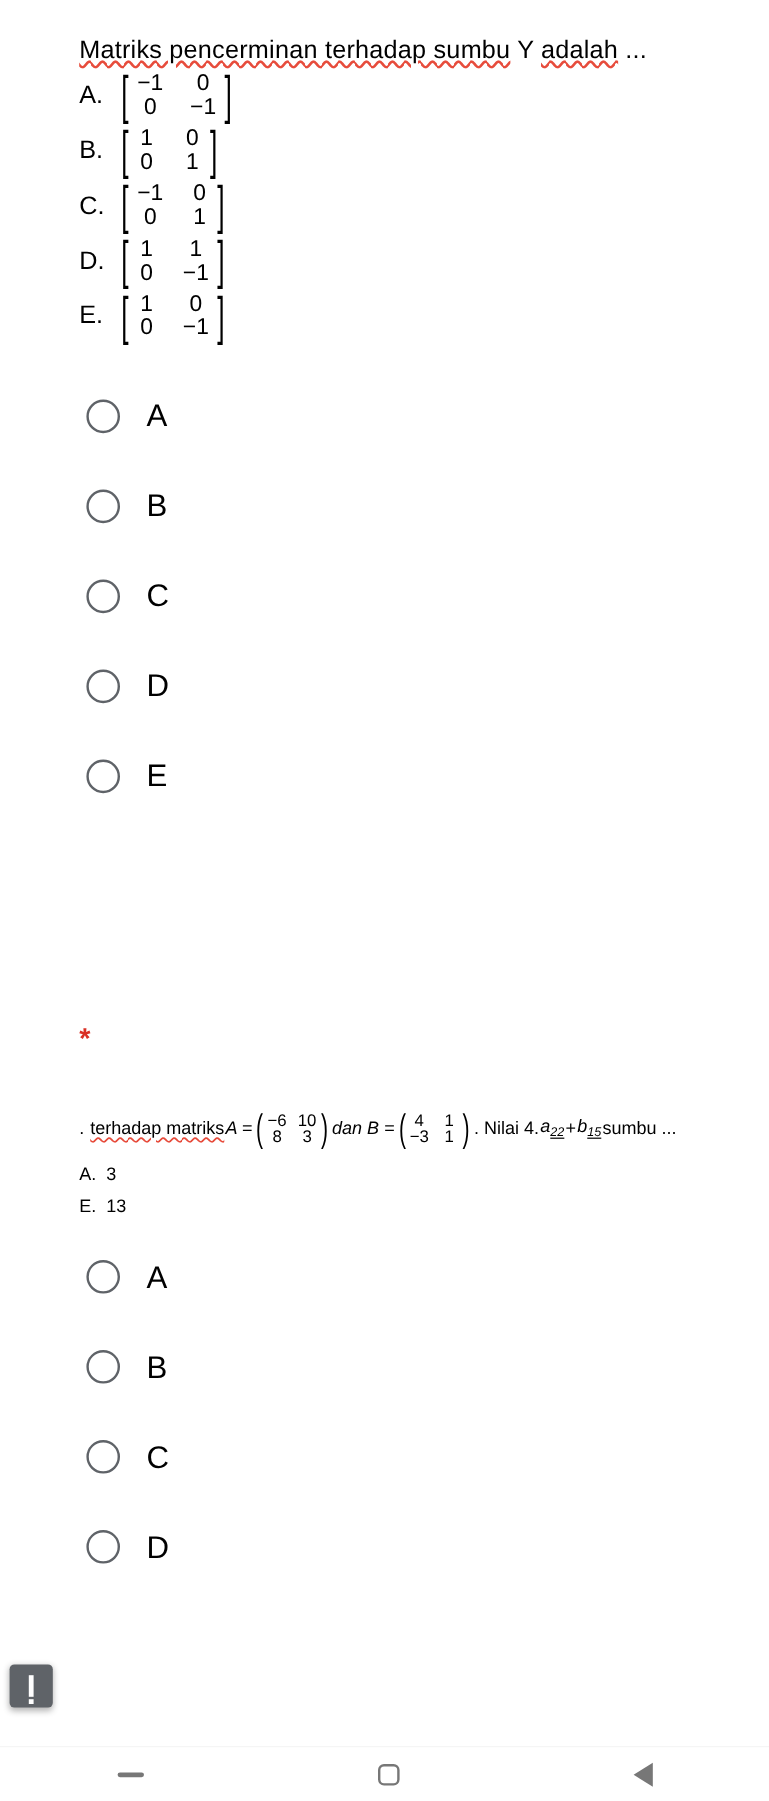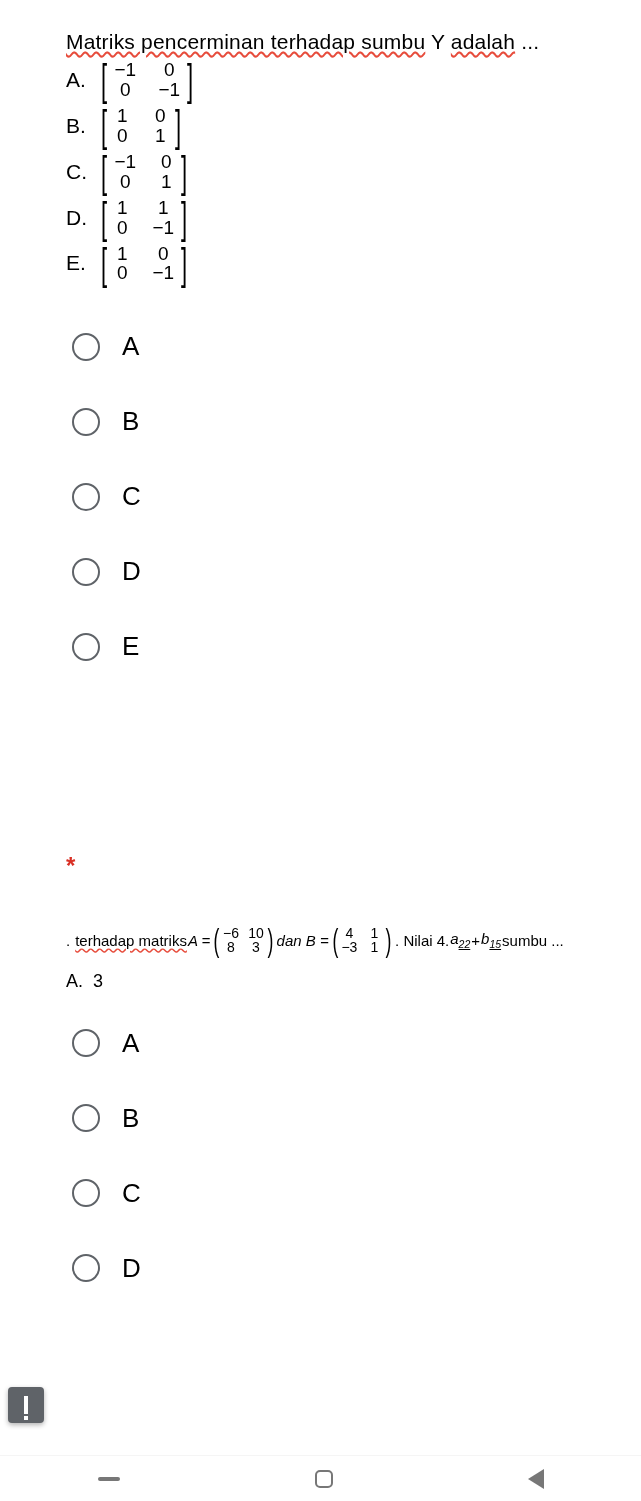--- a/index.html
+++ b/index.html
@@ -115,21 +115,21 @@
   }
   .smrow {
     display: flex;
     gap: 7px;
   }
   .smcell { min-width: 18px; text-align: center; }
   .ital { font-style: italic; }
   .sub { font-size: 0.7em; vertical-align: sub; text-decoration: underline; }
   .ans-list {
     margin-top: 12px;
-    font-size: 18px;
+    font-size: 15px;
     line-height: 1.75;
   }
   .options2 {
     margin-top: 30px;
     display: flex;
     flex-direction: column;
     gap: 44px;
     padding-left: 6px;
   }
   .fab {
@@ -352,20 +352,21 @@
       </span>
       <span> . Nilai 4. </span>
       <span class="ital"><span>a</span><span class="sub">22</span></span>
       <span> + </span>
       <span class="ital"><span>b</span><span class="sub">15</span></span>
       <span> sumbu ...</span>
     </div>
 
     <div class="ans-list">
       <div><span>A.</span>&nbsp;&nbsp;<span>3</span></div>
+      <div><span>E.</span>&nbsp;&nbsp;<span>13</span></div>
     </div>
 
     <div class="options2">
       <label class="opt">
           <span class="radio"></span>
           <span>A</span>
         </label>
       <label class="opt">
           <span class="radio"></span>
           <span>B</span>

